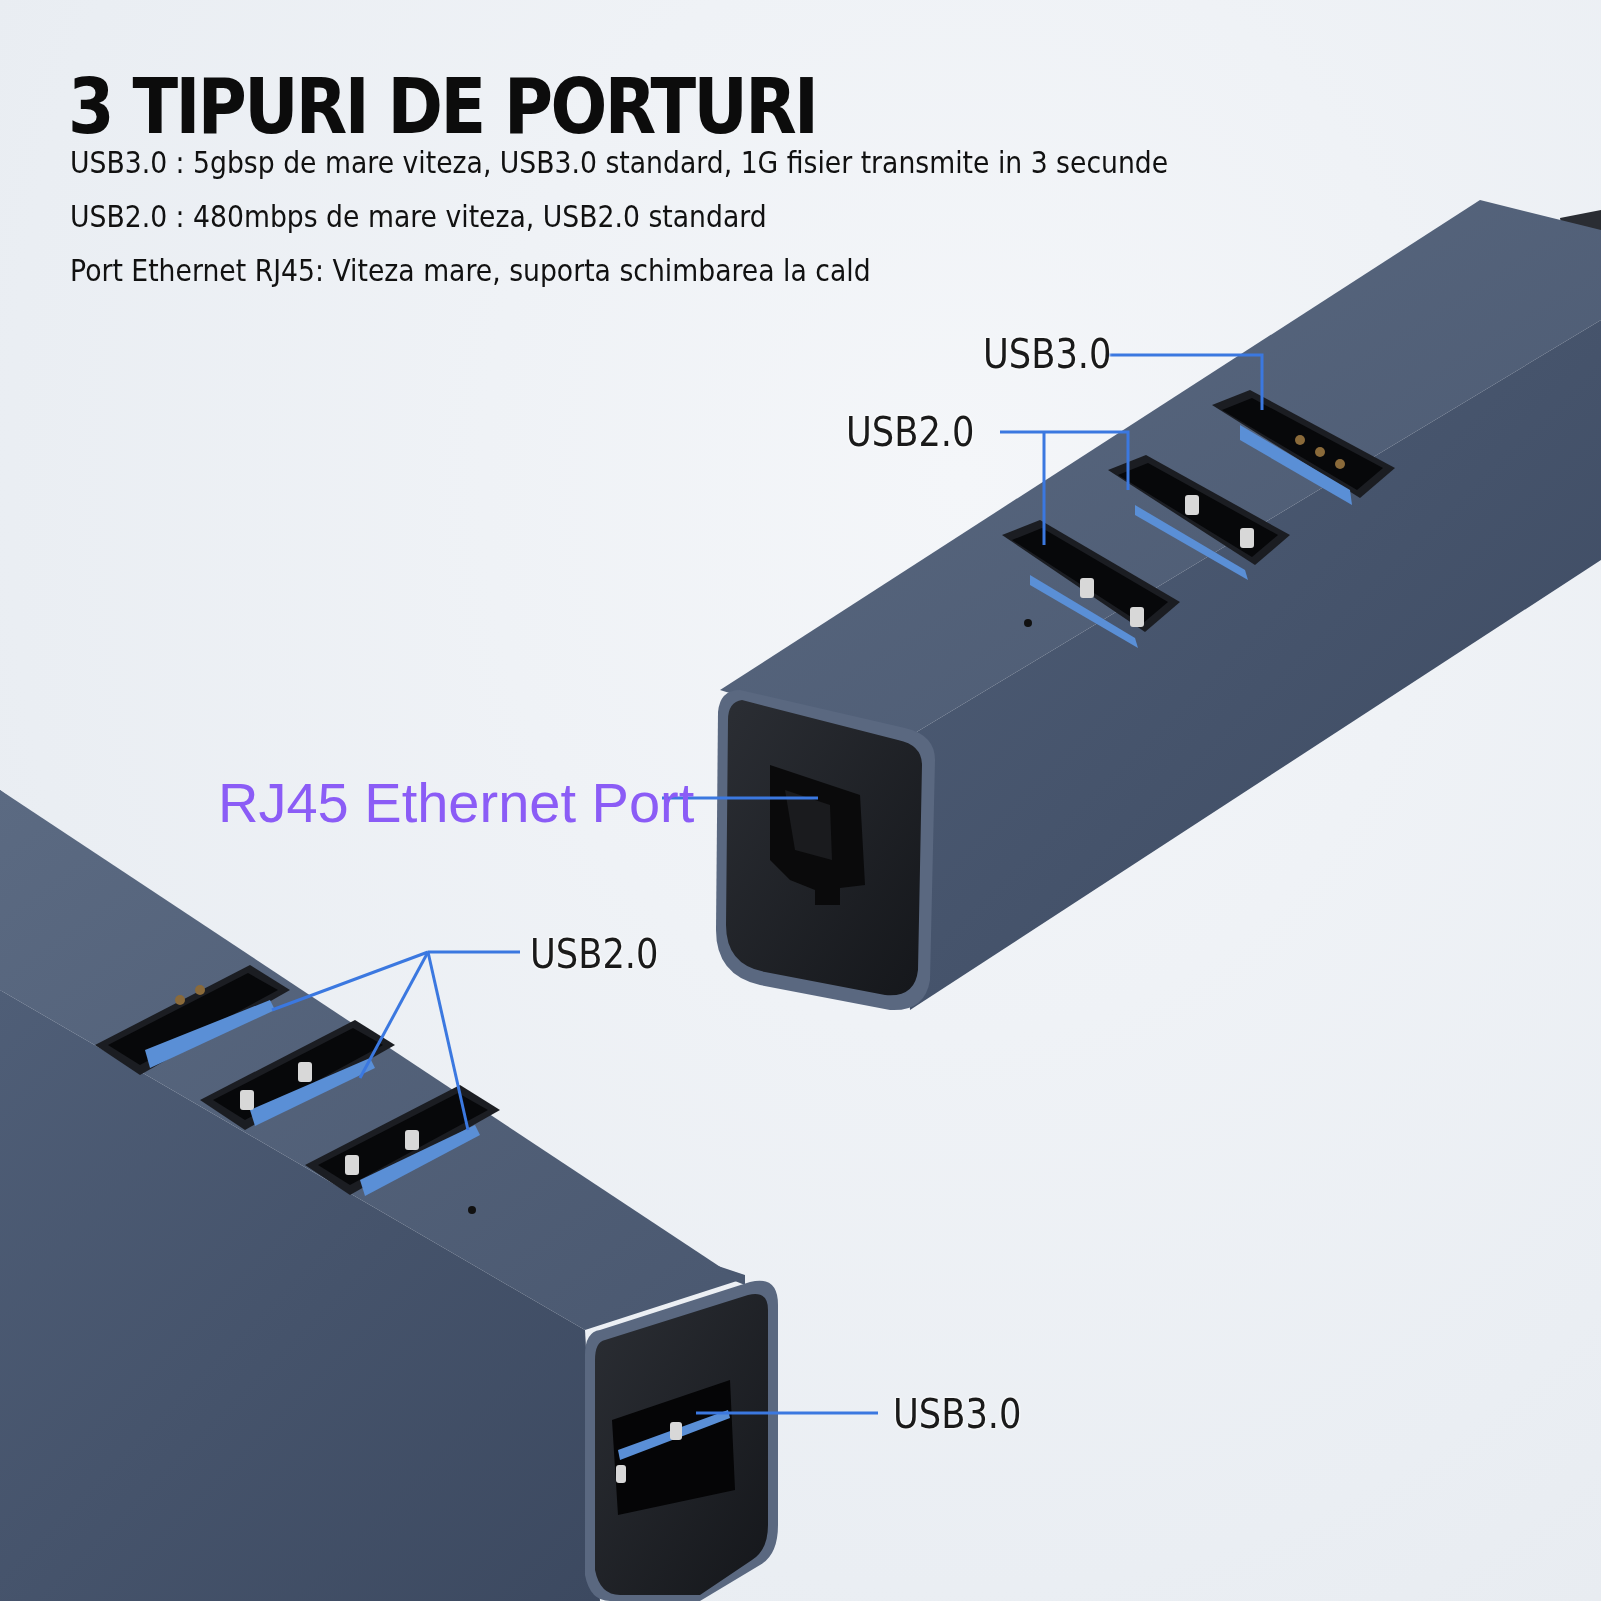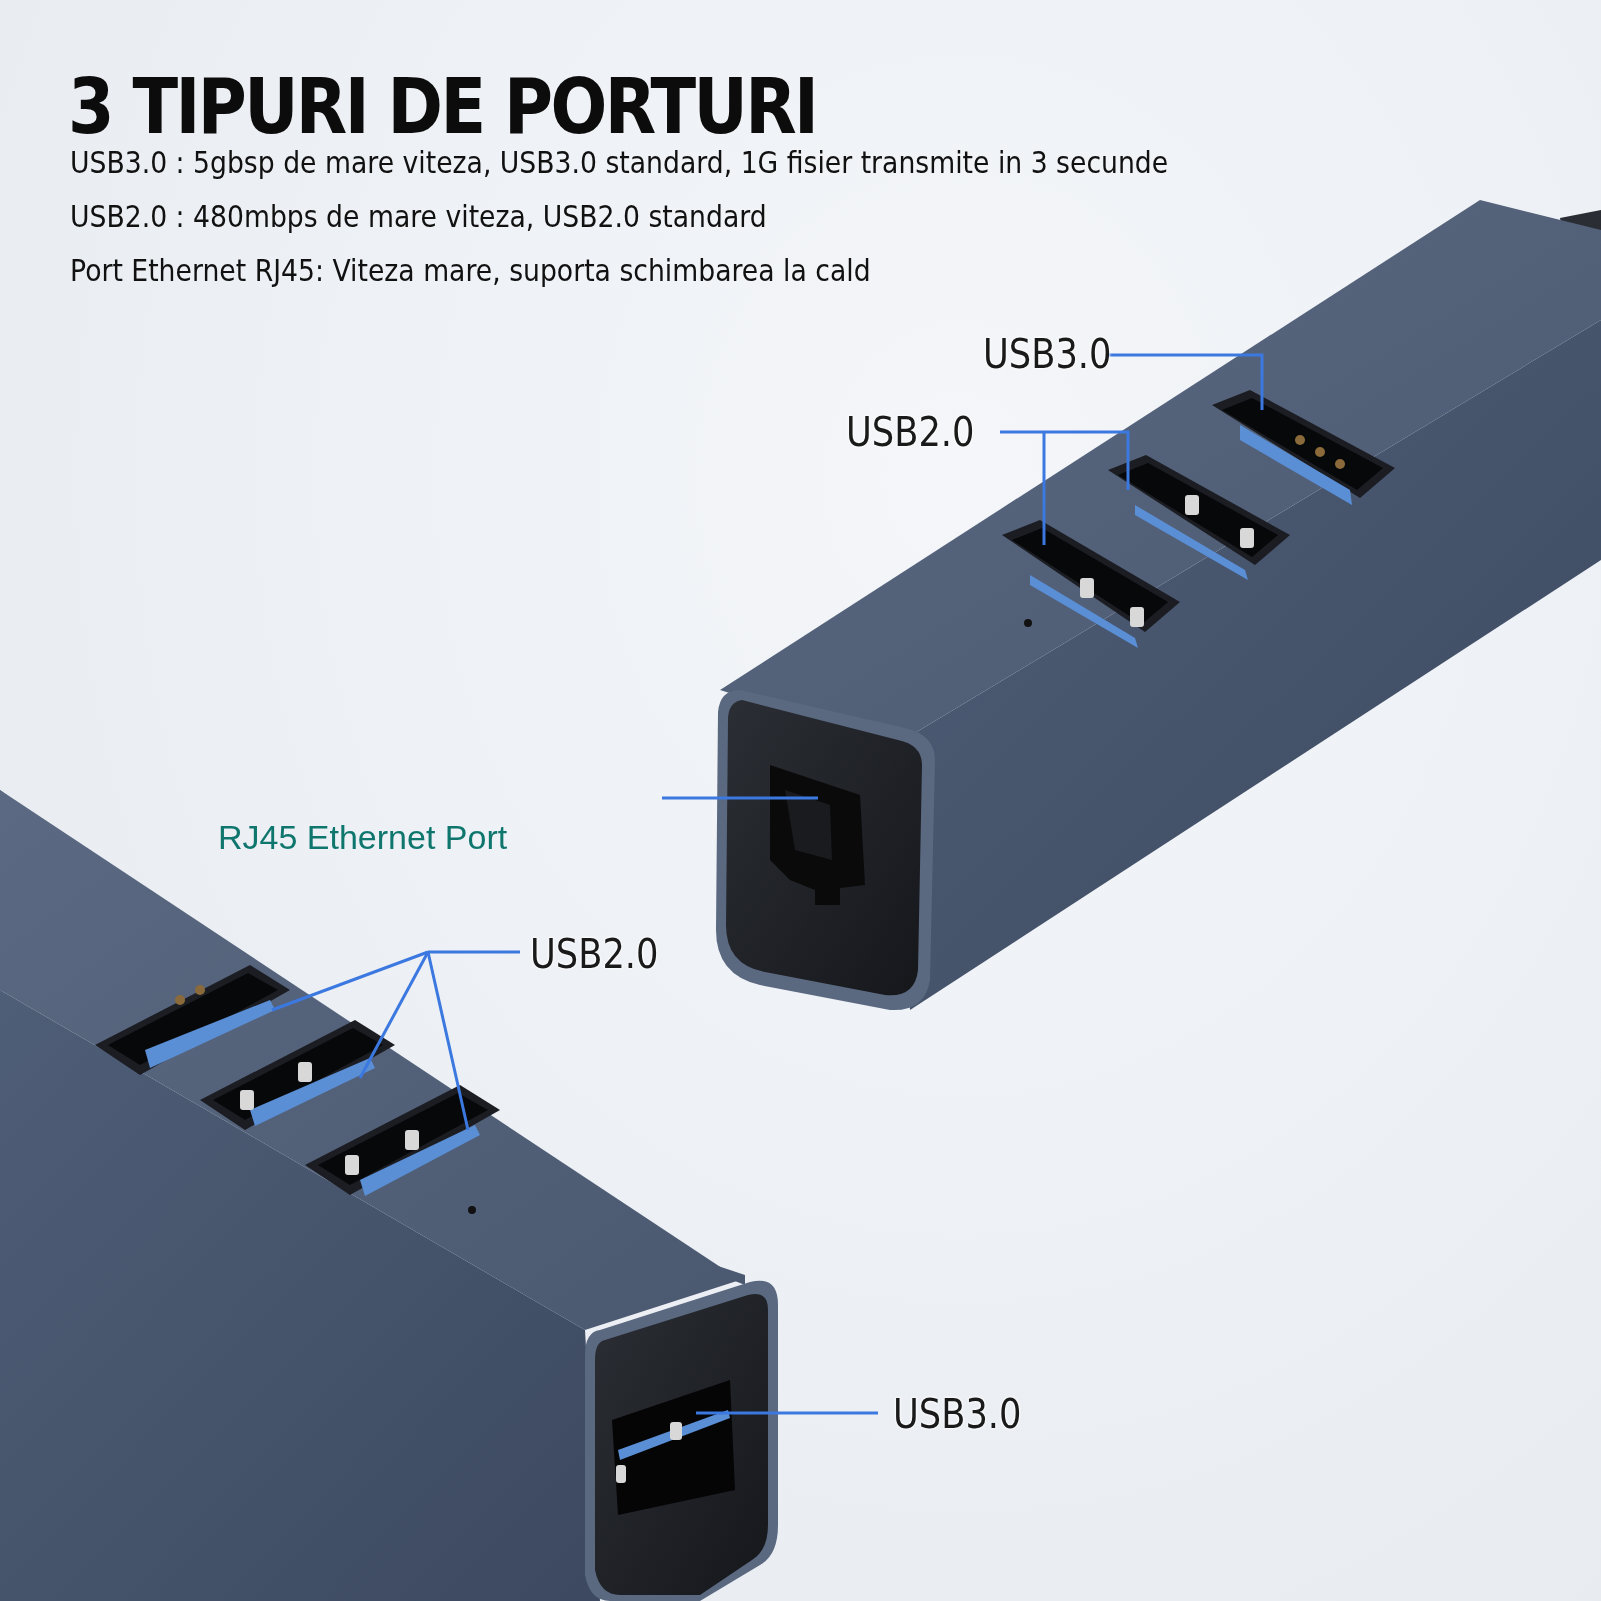--- a/index.html
+++ b/index.html
@@ -6,21 +6,21 @@
   body { width:1601px; height:1601px; overflow:hidden; background:#eef2f6; position:relative;
          font-family:"Liberation Sans", sans-serif; }
   .bg { position:absolute; inset:0; background: radial-gradient(ellipse at 60% 30%, #f4f6f9 0%, #eaeef3 70%, #e6eaef 100%); }
   .scene { position:absolute; left:0; top:0; width:1601px; height:1601px; }
   .title { position:absolute; left:68px; top:62px; margin:0; font-family:"DejaVu Sans", sans-serif;
            font-size:76px; font-weight:bold; letter-spacing:-3px; color:#0c0c0c; transform:scaleX(0.88); transform-origin:left top; white-space:nowrap; }
   .spec { position:absolute; left:70px; font-family:"DejaVu Sans", sans-serif; font-size:31px; color:#111;
           transform:scaleX(0.86); transform-origin:left top; white-space:nowrap; }
   .label { position:absolute; font-family:"DejaVu Sans", sans-serif; color:#1a1a1a; white-space:nowrap; }
   .lbl-sm { font-size:41px; transform:scaleX(0.86); transform-origin:left top; text-shadow:0 0 3px #fff, 0 0 3px #fff; }
-  .lbl-rj { font-family:"Liberation Sans", sans-serif; font-size:34px; color:#0f766e;margin-top:48px; }
+  .lbl-rj { font-family:"Liberation Sans", sans-serif; font-size:56px; color:#8b5cf6; }
 </style>
 </head>
 <body>
 
 <div class="bg"></div>
 
 <svg class="scene" viewBox="0 0 1601 1601" xmlns="http://www.w3.org/2000/svg">
   <defs>
     <linearGradient id="topFace" x1="0" y1="0" x2="1" y2="1">
       <stop offset="0" stop-color="#5b6a82"></stop>

